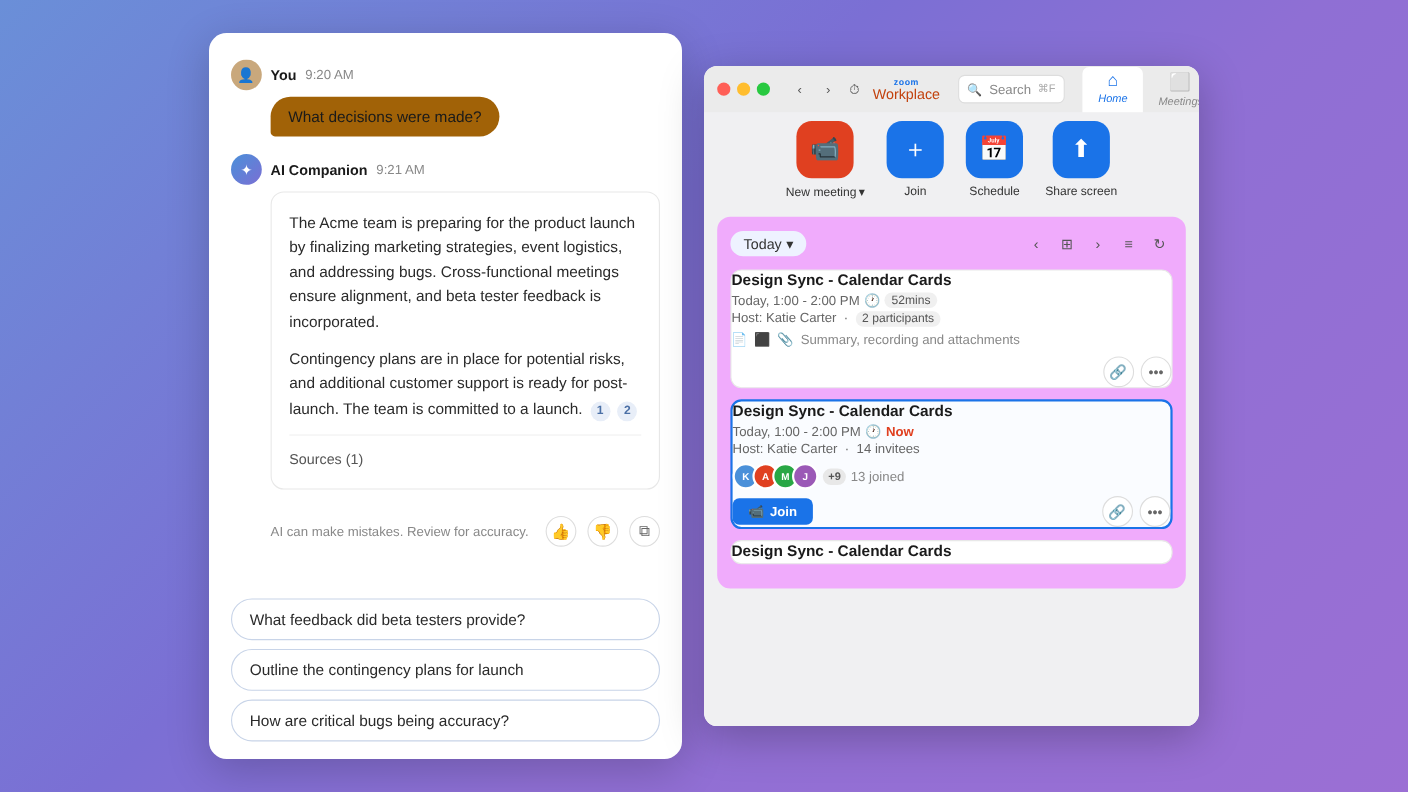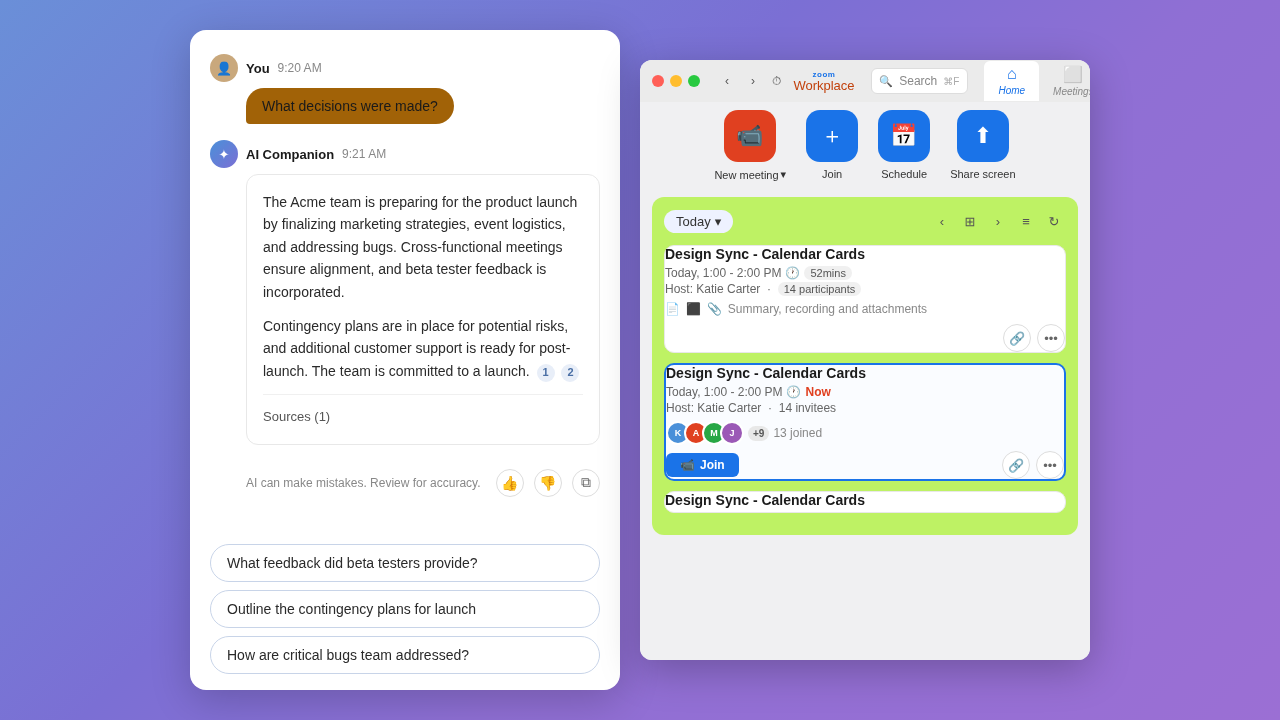--- a/index.html
+++ b/index.html
@@ -434,21 +434,21 @@
     .action-label {
       font-size: 11px;
       color: #333;
       display: flex;
       align-items: center;
       gap: 2px;
     }
 
     
     .calendar-section {
-      background: #bef264;
+      background: #f0abfc;
       margin: 0 12px;
       border-radius: 12px;
       padding: 12px;
       margin-bottom: 12px;
     }
 
     .calendar-header {
       display: flex;
       align-items: center;
       justify-content: space-between;
@@ -667,21 +667,21 @@
       <div class="feedback-icon">👍</div>
       <div class="feedback-icon">👎</div>
       <div class="feedback-icon">⧉</div>
     </div>
 
   </div>
 
   <div class="suggestions">
     <button class="suggestion-btn">What feedback did beta testers provide?</button>
     <button class="suggestion-btn">Outline the contingency plans for launch</button>
-    <button class="suggestion-btn">How are critical bugs team addressed?</button>
+    <button class="suggestion-btn">How are critical bugs being accuracy?</button>
   </div>
 </div>
 
 <div class="zoom-panel">
 
   <div class="zoom-titlebar">
     <div class="traffic-lights">
       <div class="tl tl-red"></div>
       <div class="tl tl-yellow"></div>
       <div class="tl tl-green"></div>
@@ -756,21 +756,21 @@
       <div class="meeting-card">
         <div class="meeting-title">Design Sync - Calendar Cards</div>
         <div class="meeting-time">
           <span>Today, 1:00 - 2:00 PM</span>
           <span>🕐</span>
           <span class="duration-badge">52mins</span>
         </div>
         <div class="meeting-host">
           <span>Host: Katie Carter</span>
           &nbsp;·&nbsp;
-          <span class="participants-badge">14 participants</span>
+          <span class="participants-badge">2 participants</span>
         </div>
         <div class="meeting-attachments">
           <span>📄</span>
           <span>⬛</span>
           <span>📎</span>
           <span>Summary, recording and attachments</span>
         </div>
         <div class="meeting-actions">
           <button class="meeting-action-btn">🔗</button>
           <button class="meeting-action-btn">•••</button>

